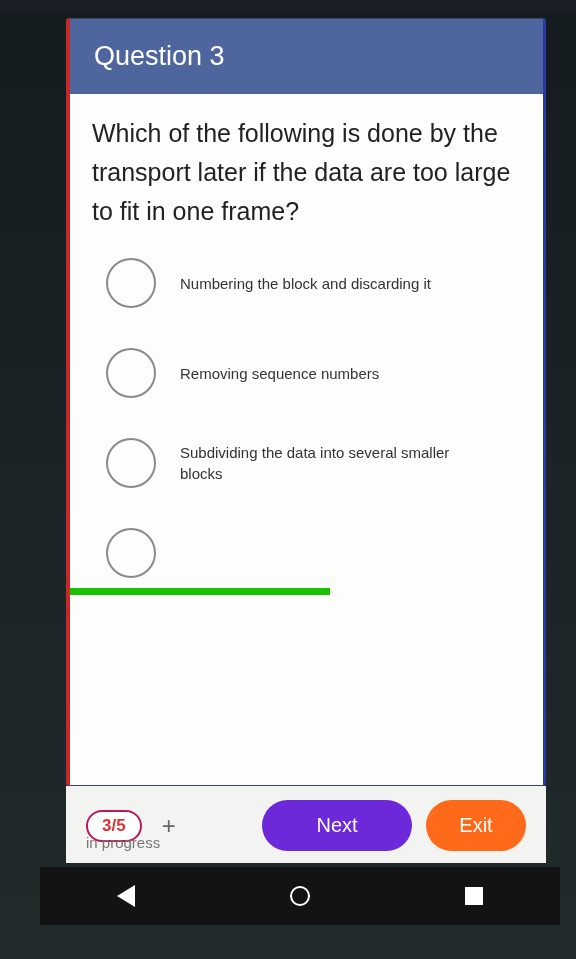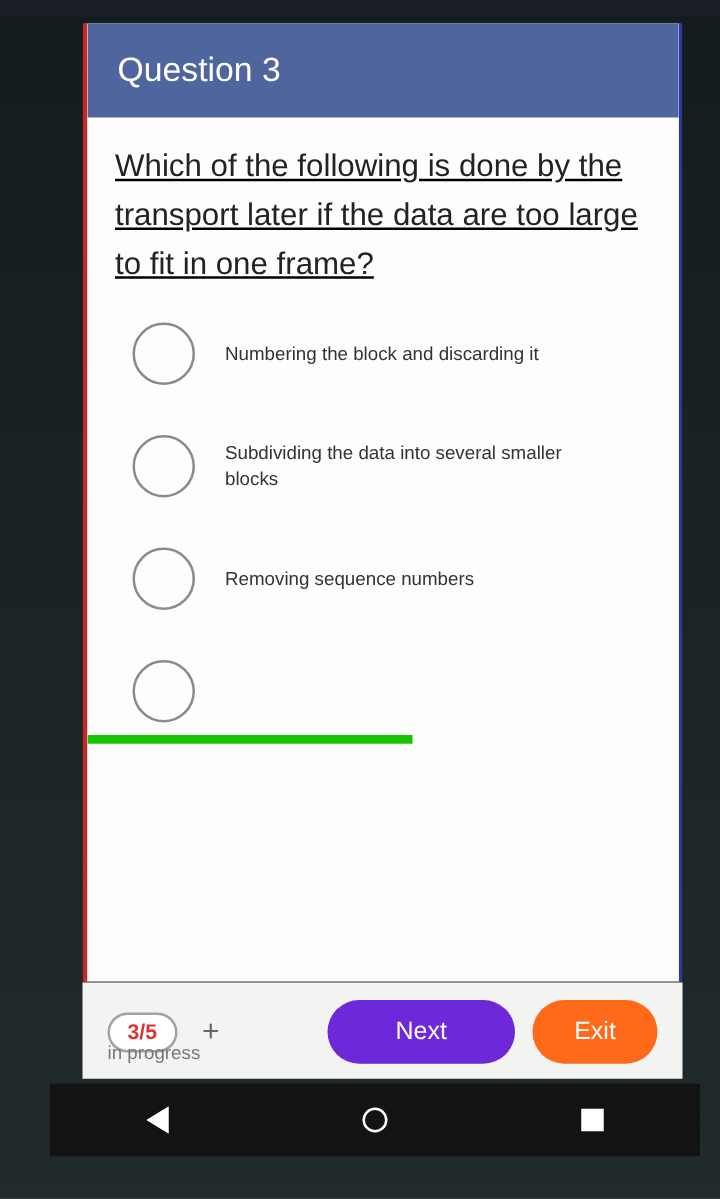--- a/index.html
+++ b/index.html
@@ -35,21 +35,20 @@
   }
   .card-header {
     background: #4f659d;
     color: #fff;
     font-size: 27px;
     font-weight: 400;
     padding: 22px 24px;
   }
   .question-body {
     padding: 20px 8px 10px 22px;
-    text-decoration: underline;
   }
   .question-text {
     font-size: 25px;
     line-height: 1.55;
     color: #222;
   }
   .options {
     padding: 18px 22px 0 36px;
   }
   .option {
@@ -84,21 +83,21 @@
     width: 480px;
     margin-left: 36px;
     background: #f3f3f1;
     padding: 14px 20px 12px 20px;
     display: flex;
     align-items: center;
     gap: 14px;
     position: relative;
   }
   .progress-pill {
-    border: 2px solid #a3a3a3;
+    border: 2px solid #be185d;
     color: #d33;
     border-radius: 20px;
     padding: 4px 14px;
     font-size: 17px;
     font-weight: 600;
     background: #fff;
   }
   .plus-btn {
     font-size: 24px;
     color: #666;
@@ -184,26 +183,26 @@
 
     <div class="options">
 
       <div class="option">
         <span class="radio"></span>
         <span class="option-text">Numbering the block and discarding it</span>
       </div>
 
       <div class="option">
         <span class="radio"></span>
+        <span class="option-text">Removing sequence numbers</span>
+      </div>
+
+      <div class="option">
+        <span class="radio"></span>
         <span class="option-text">Subdividing the data into several smaller blocks</span>
-      </div>
-
-      <div class="option">
-        <span class="radio"></span>
-        <span class="option-text">Removing sequence numbers</span>
       </div>
 
       <div class="option" style="margin-bottom:10px;">
         <span class="radio"></span>
       </div>
 
     </div>
 
     <div class="progress-bar"></div>
   </div>

